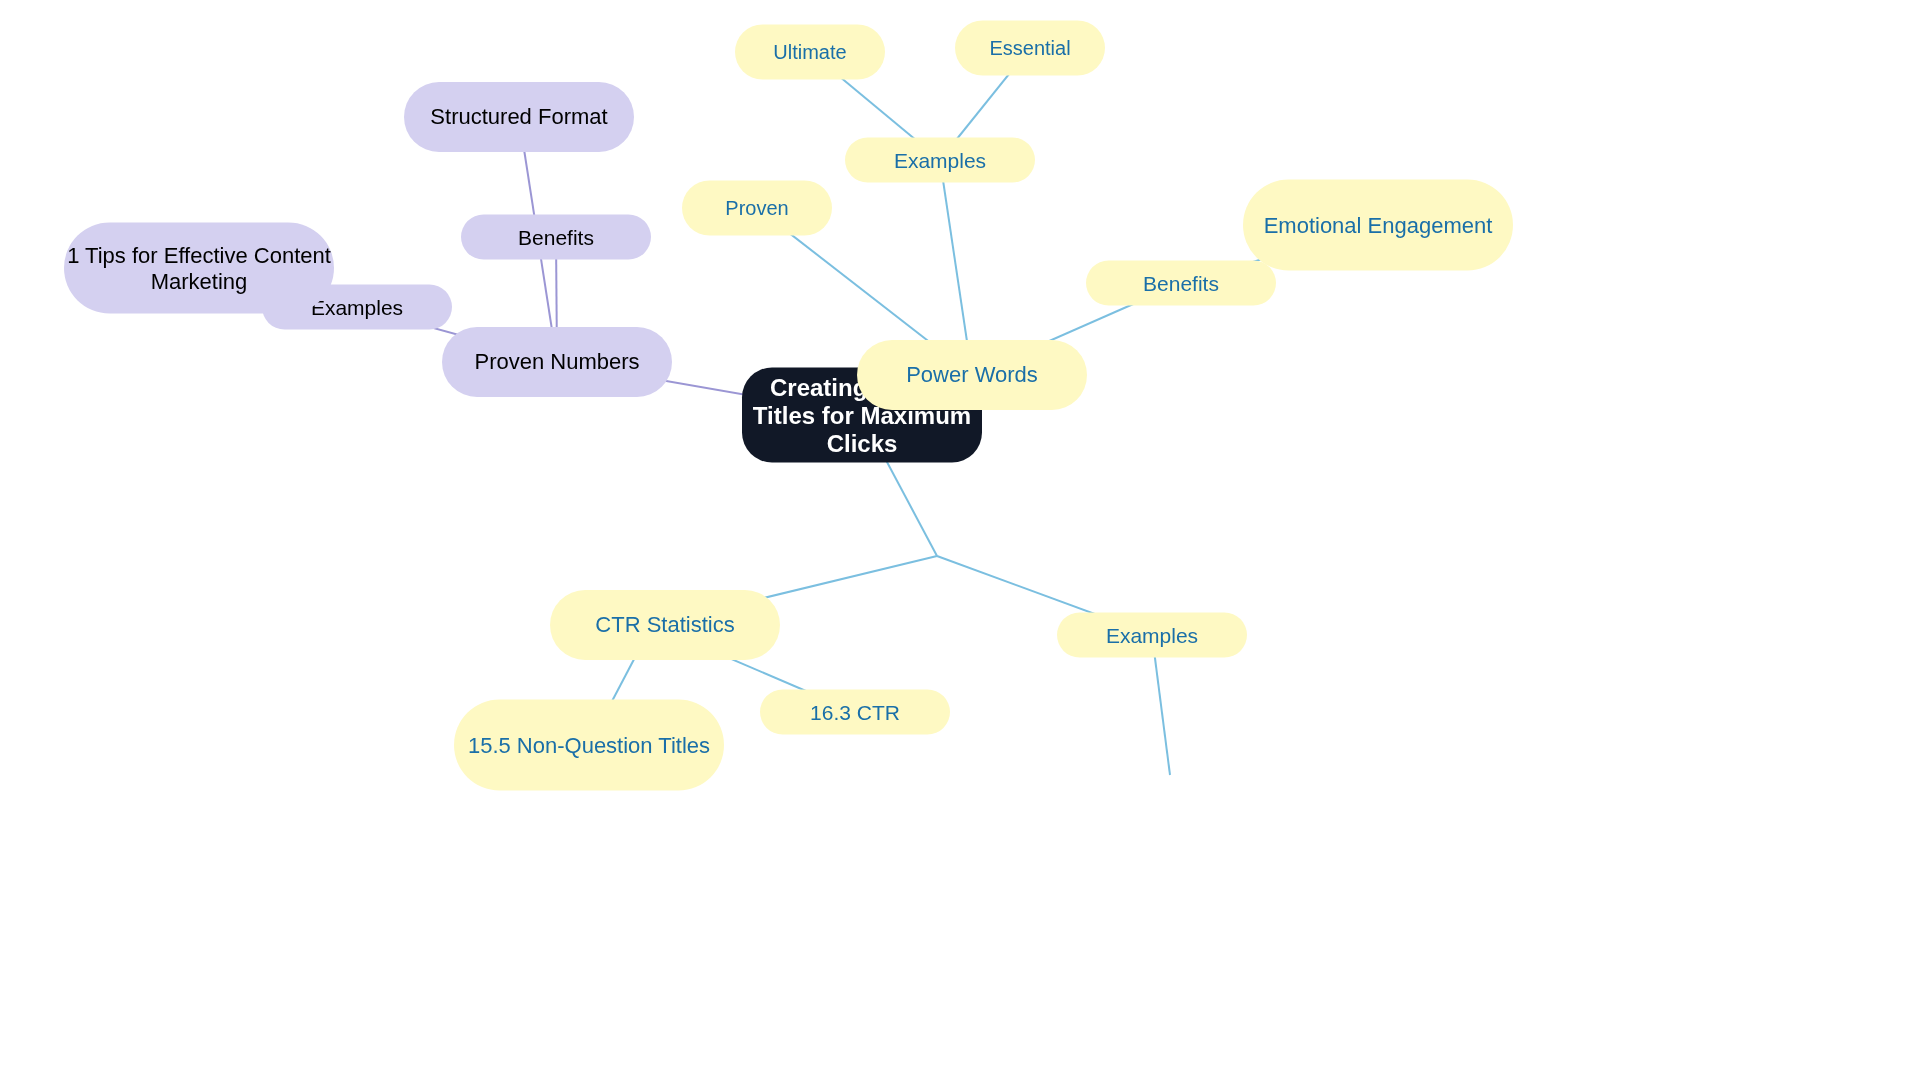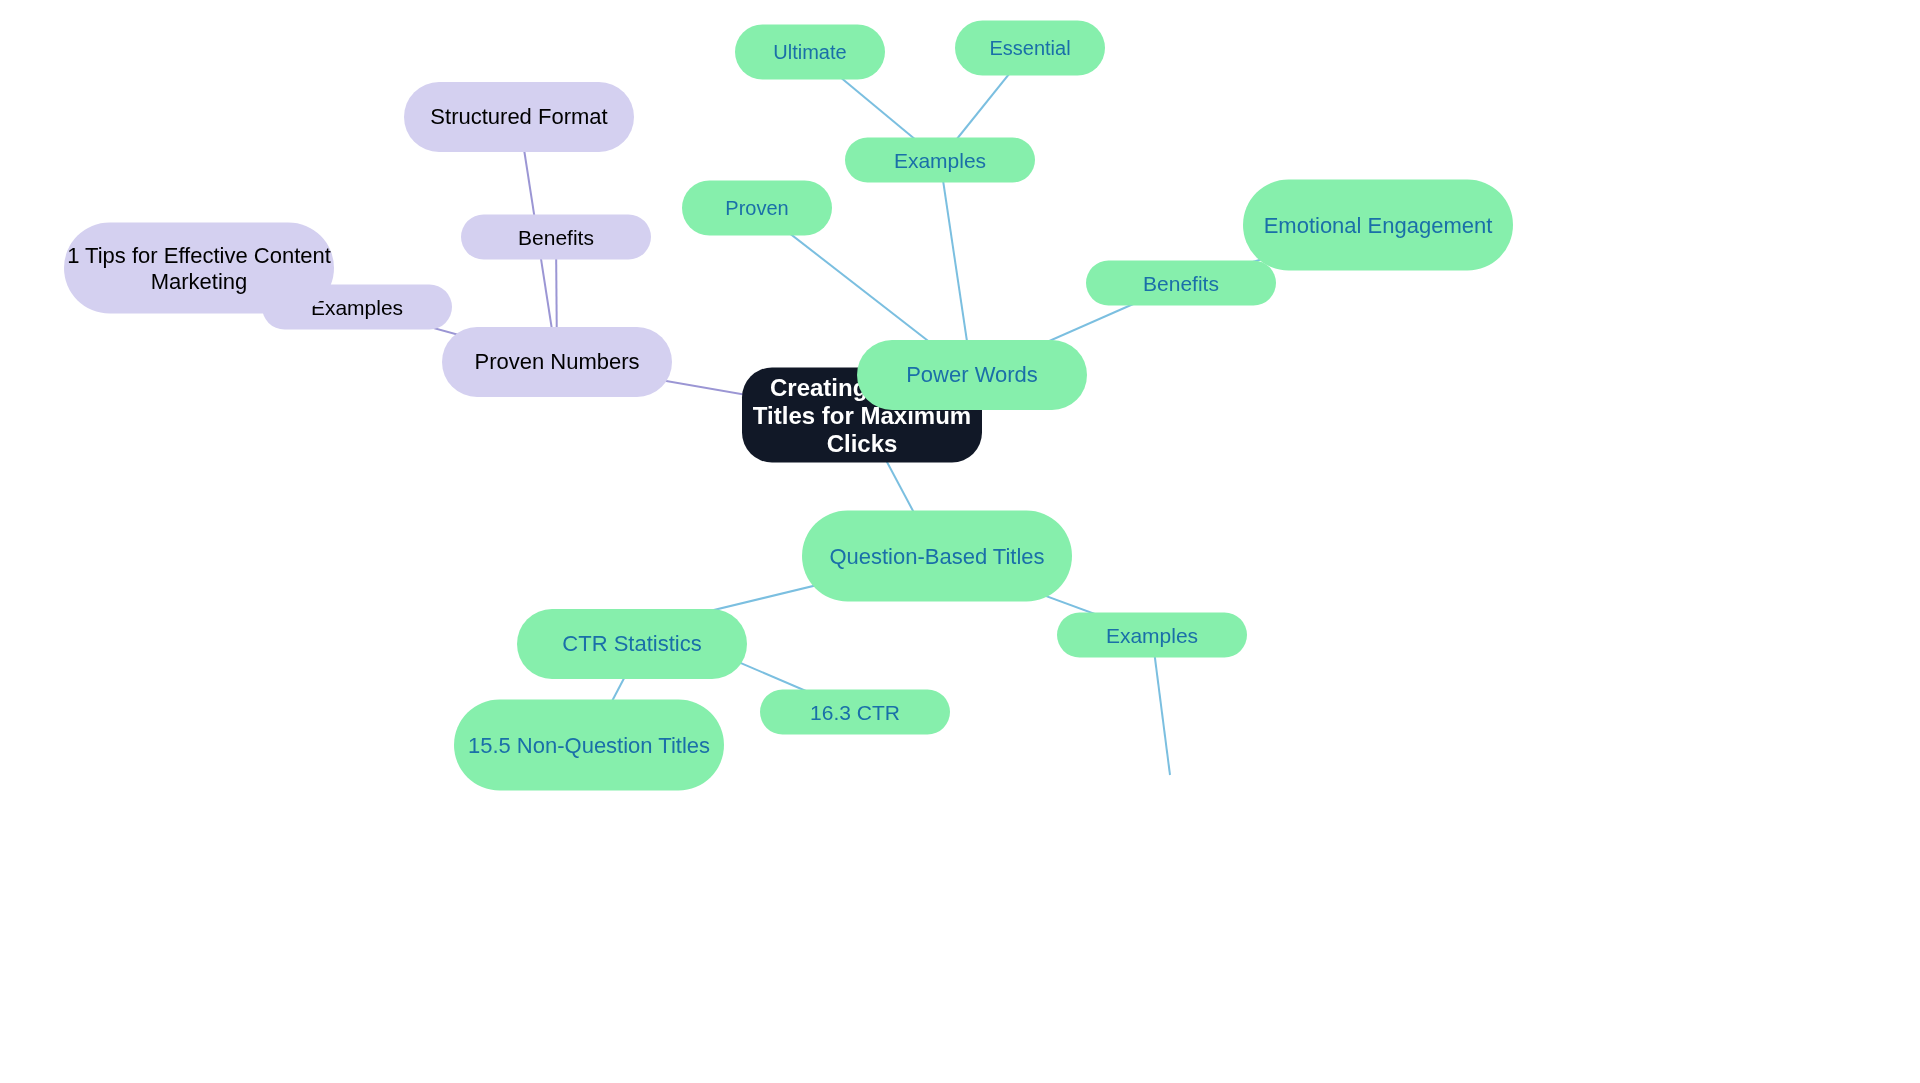--- a/index.html
+++ b/index.html
@@ -38,21 +38,21 @@
     .node-center {
       background: #111827;
       color: #ffffff;
       width: 240px;
       height: 95px;
       font-size: 24px;
       font-weight: 600;
       border-radius: 30px;
     }
     .node-blue {
-      background: #86efac;
+      background: #fef9c3;
       color: #1a6fa8;
       border: none;
     }
     .node-purple {
       background: #d4d0f0;
       color: #000000;
       border: none;
     }
     .node-sm { width: 150px; height: 55px; font-size: 20px; }
     .node-md { width: 190px; height: 45px; font-size: 21px; }
@@ -89,18 +89,17 @@
     <div class="node node-purple node-md" style="left: 556px; top: 237px;">Benefits</div>
     <div class="node node-purple node-md" style="left: 357px; top: 307px;">Examples</div>
     <div class="node node-purple node-xl" style="left: 199px; top: 268px;">1 Tips for Effective Content Marketing</div>
     <div class="node node-blue node-lg" style="left: 972px; top: 375px;">Power Words</div>
     <div class="node node-blue node-md" style="left: 940px; top: 160px;">Examples</div>
     <div class="node node-blue node-sm" style="left: 810px; top: 52px;">Ultimate</div>
     <div class="node node-blue node-sm" style="left: 1030px; top: 48px;">Essential</div>
     <div class="node node-blue node-sm" style="left: 757px; top: 208px;">Proven</div>
     <div class="node node-blue node-md" style="left: 1181px; top: 283px;">Benefits</div>
     <div class="node node-blue node-xl" style="left: 1378px; top: 225px;">Emotional Engagement</div>
-    <div class="node node-blue node-xl" style="left: 937px; top: 556px;">Question-Based Titles</div>
     <div class="node node-blue node-md" style="left: 1152px; top: 635px;">Examples</div>
-    <div class="node node-blue node-lg" style="left: 632px; top: 625px; margin-top: 19px;">CTR Statistics</div>
+    <div class="node node-blue node-lg" style="left: 665px; top: 625px;">CTR Statistics</div>
     <div class="node node-blue node-md" style="left: 855px; top: 712px;">16.3 CTR</div>
     <div class="node node-blue node-xl" style="left: 589px; top: 745px;">15.5 Non-Question Titles</div>
   </div>
 
 </body></html>

